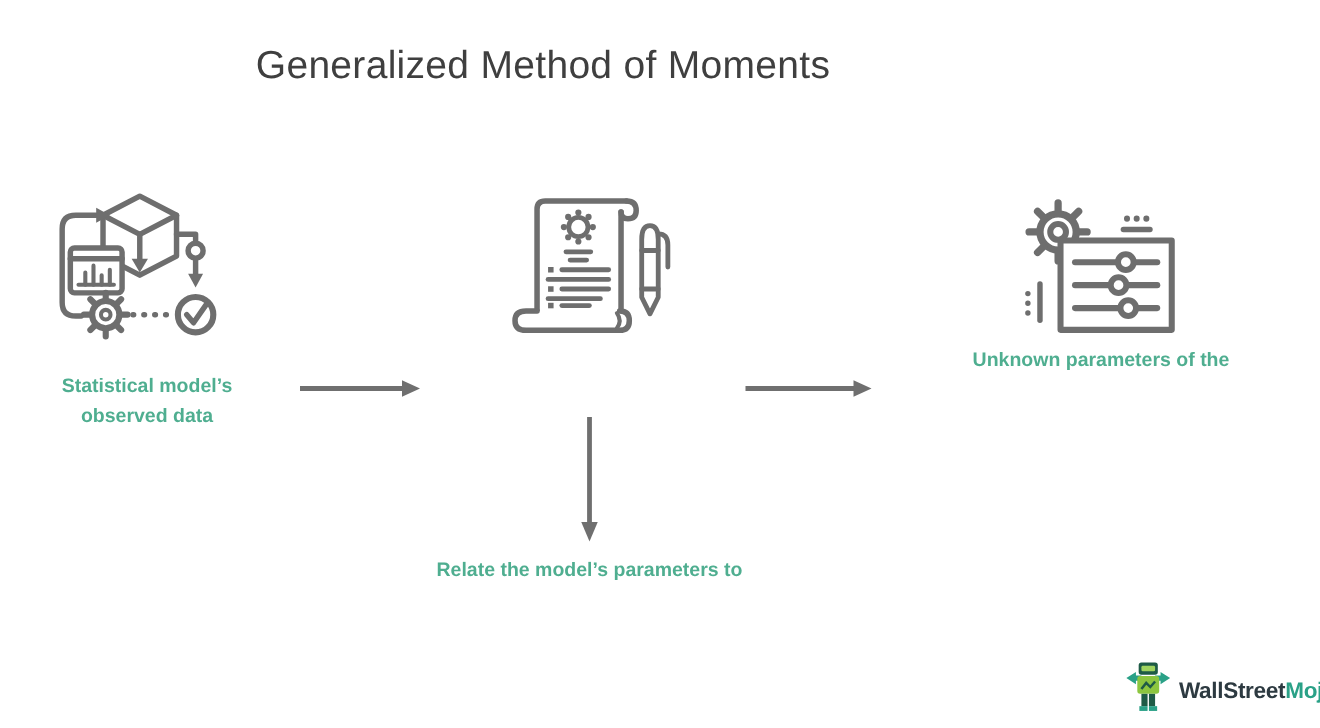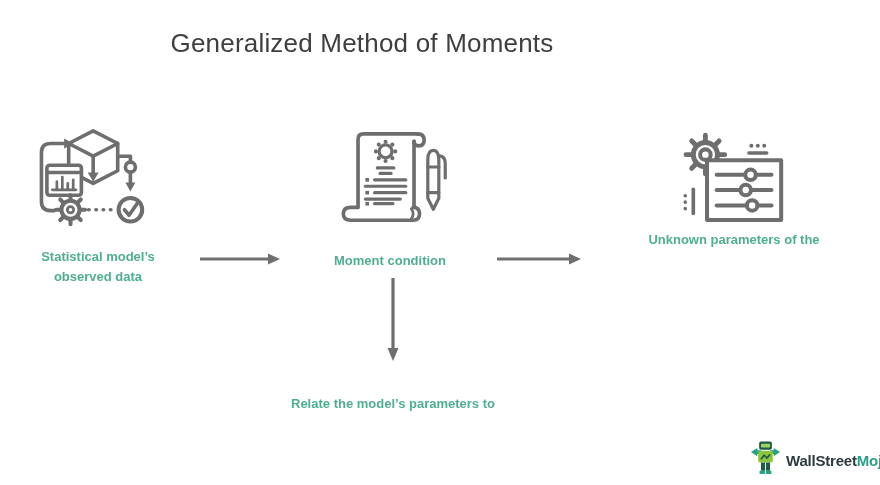--- a/index.html
+++ b/index.html
@@ -31,21 +31,21 @@
     position: absolute;
     color: #4fae90;
     font-weight: 700;
     font-size: 13px;
     line-height: 20px;
     text-align: center;
   }
   .label-inputs  { left: 5px;   top: 247px; width: 186px; }
   .label-moment  { left: 290px; top: 251px; width: 200px; }
   .label-params  { left: 608px; top: 230px; width: 252px; }
-  .label-relate  { left: 240px; top: 370px; width: 306px; margin-top: 24px; }
+  .label-relate  { left: 240px; top: 370px; width: 306px; }
   .arrow { position: absolute; }
   .arrow-1 { left: 199px; top: 252px; }
   .arrow-2 { left: 496px; top: 252px; }
   .arrow-down { left: 386px; top: 278px; }
   .logo {
     position: absolute;
     left: 750px;
     top: 441px;
     display: flex;
     align-items: center;
@@ -149,23 +149,20 @@
       <path d="M48,71 H116"></path>
         <circle cx="84" cy="71" r="6.5" fill="#ffffff"></circle>
       <path d="M48,90 H116"></path>
         <circle cx="92" cy="90" r="6.5" fill="#ffffff"></circle>
     </svg>
   </div>
 
   <div class="step-label label-inputs">
     <div>Statistical model’s</div>
     <div>observed data</div>
-  </div>
-  <div class="step-label label-moment">
-    <div>Moment condition</div>
   </div>
   <div class="step-label label-params">
     <div>Unknown parameters of the</div>
   </div>
   <div class="step-label label-relate">
     <div>Relate the model’s parameters to</div>
   </div>
 
   <div class="arrow arrow-1">
     <svg width="82" height="14" viewBox="0 0 82 14">

